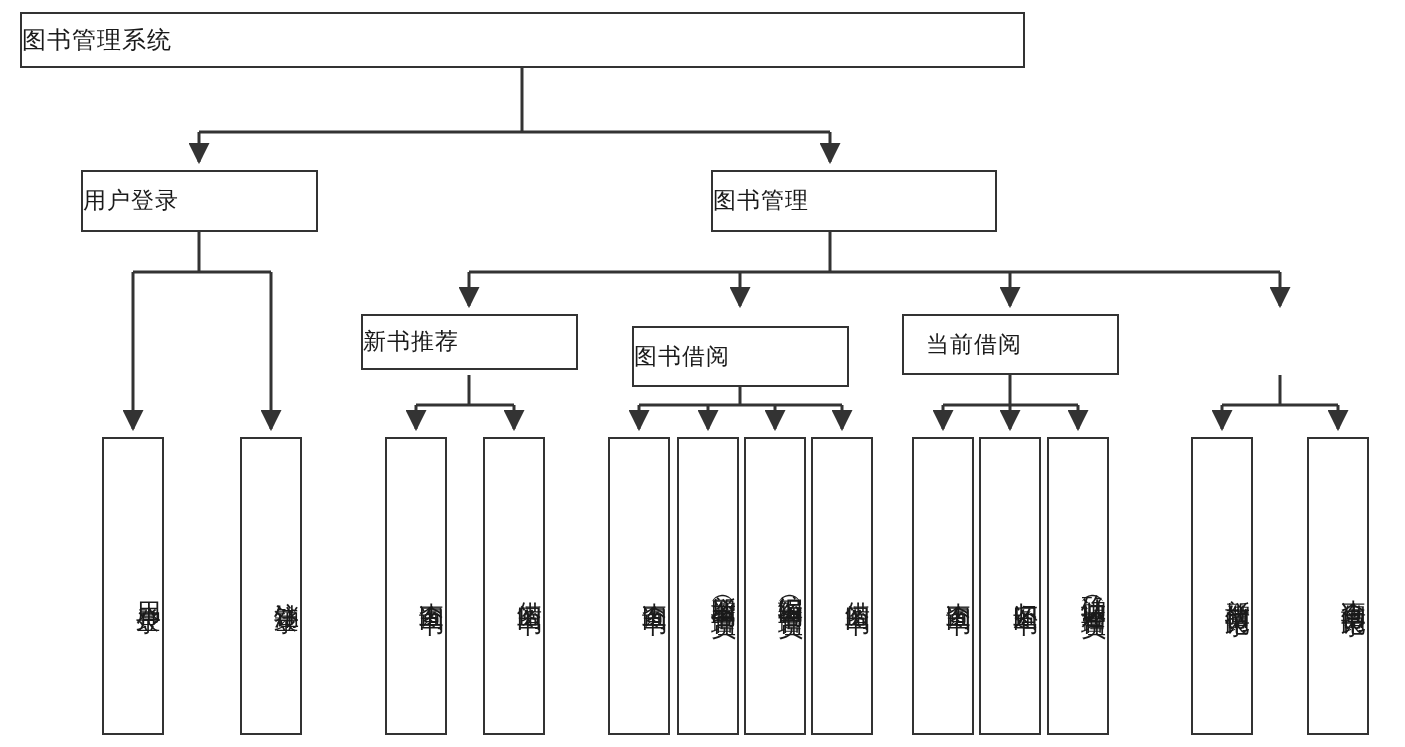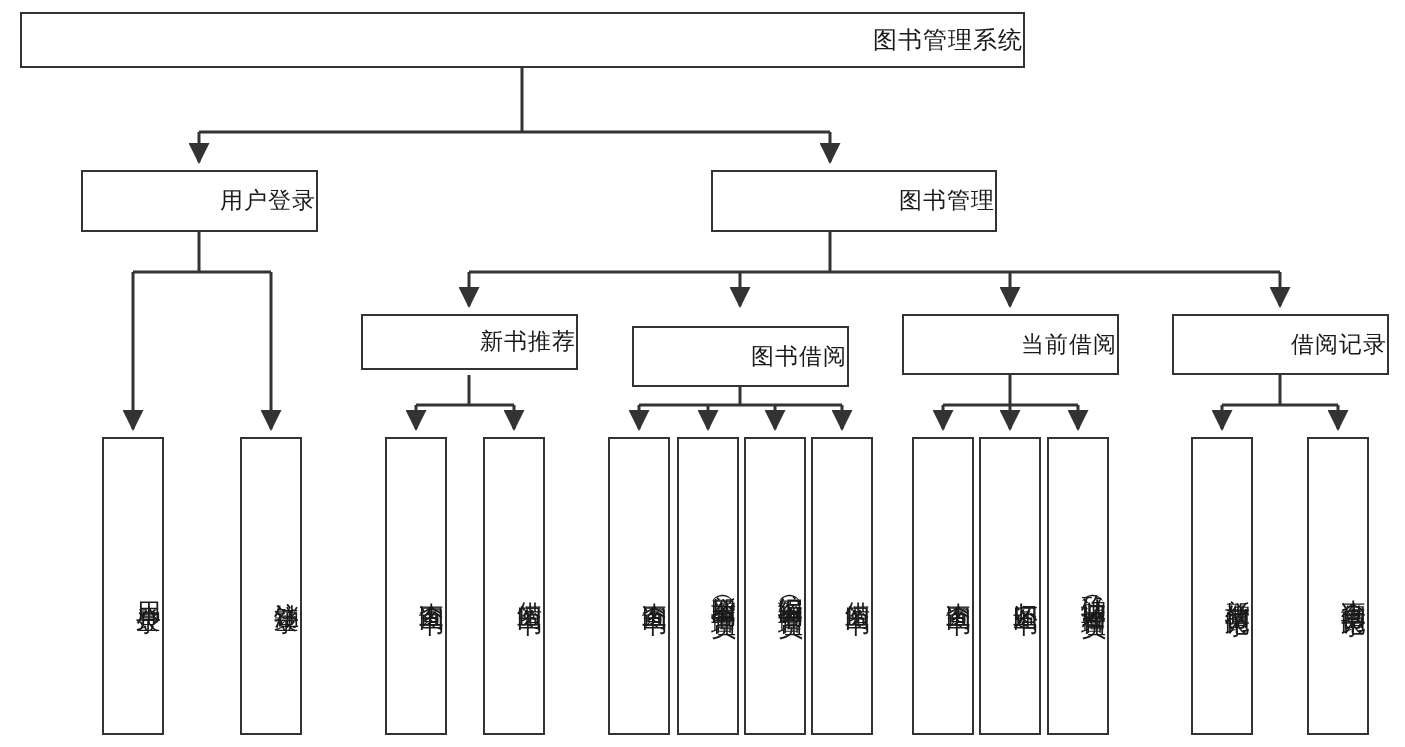--- a/index.html
+++ b/index.html
@@ -25,21 +25,21 @@
     width: 1405px;
     height: 747px;
   }
   .node-box {
     position: absolute;
     box-sizing: border-box;
     border: 2.5px solid #333333;
     background: #ffffff;
     display: flex;
     align-items: center;
-    justify-content: flex-end;
+    justify-content: flex-start;
     color: #1a1a1a;
   }
   .node-box.horiz {
     font-size: 23px;
     letter-spacing: 1px;
     line-height: 1.1;
   }
   .node-box.root {
     font-size: 24px;
   }
@@ -139,23 +139,20 @@
 
   <div class="node-box horiz" style="left:361px; top:314px; width:217px; height:56px;">
     <span>新书推荐</span>
   </div>
   <div class="node-box horiz" style="left:632px; top:314px; width:217px; height:61px;margin-top:12px;">
     <span>图书借阅</span>
   </div>
   <div class="node-box horiz" style="left:902px; top:314px; width:217px; height:61px;padding-left:22px;">
     <span>当前借阅</span>
   </div>
-  <div class="node-box horiz" style="left:1172px; top:314px; width:217px; height:61px;">
-    <span>借阅记录</span>
-  </div>
 
   <div class="node-box vert" style="left:102px; top:437px; width:62px; height:298px;">
     <span class="vlabel">用户登录</span>
   </div>
   <div class="node-box vert" style="left:240px; top:437px; width:62px; height:298px;">
     <span class="vlabel">注销登录</span>
   </div>
 
   <div class="node-box vert" style="left:385px; top:437px; width:62px; height:298px;">
     <span class="vlabel">查询图书</span>

